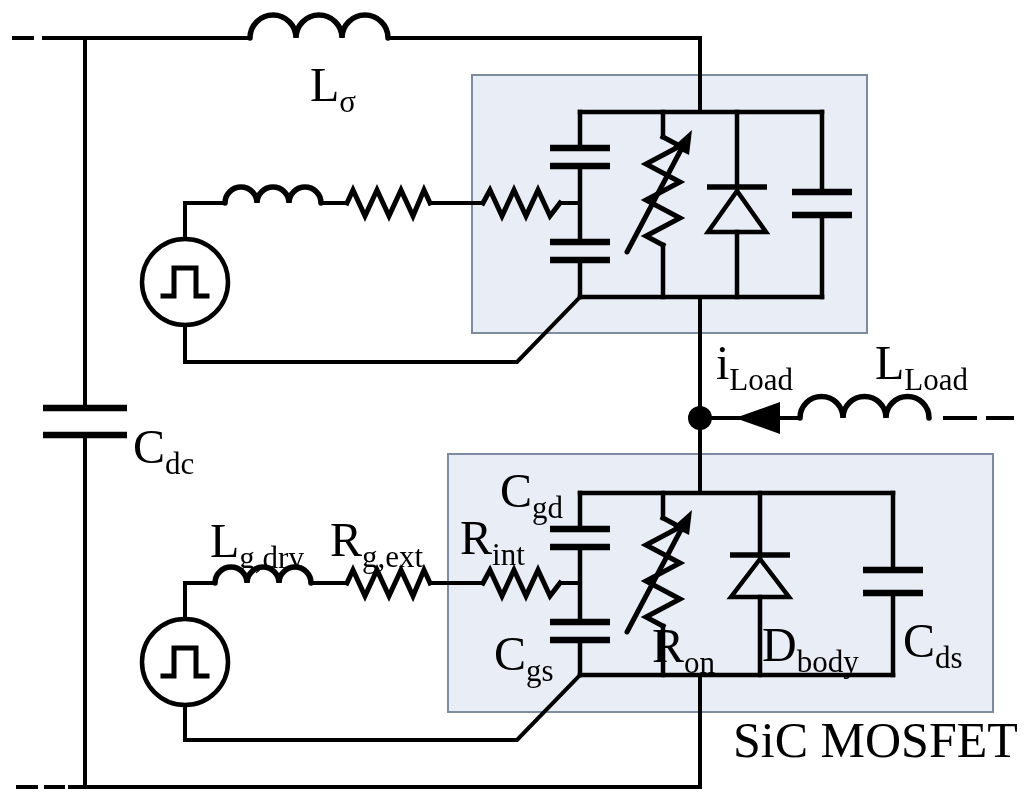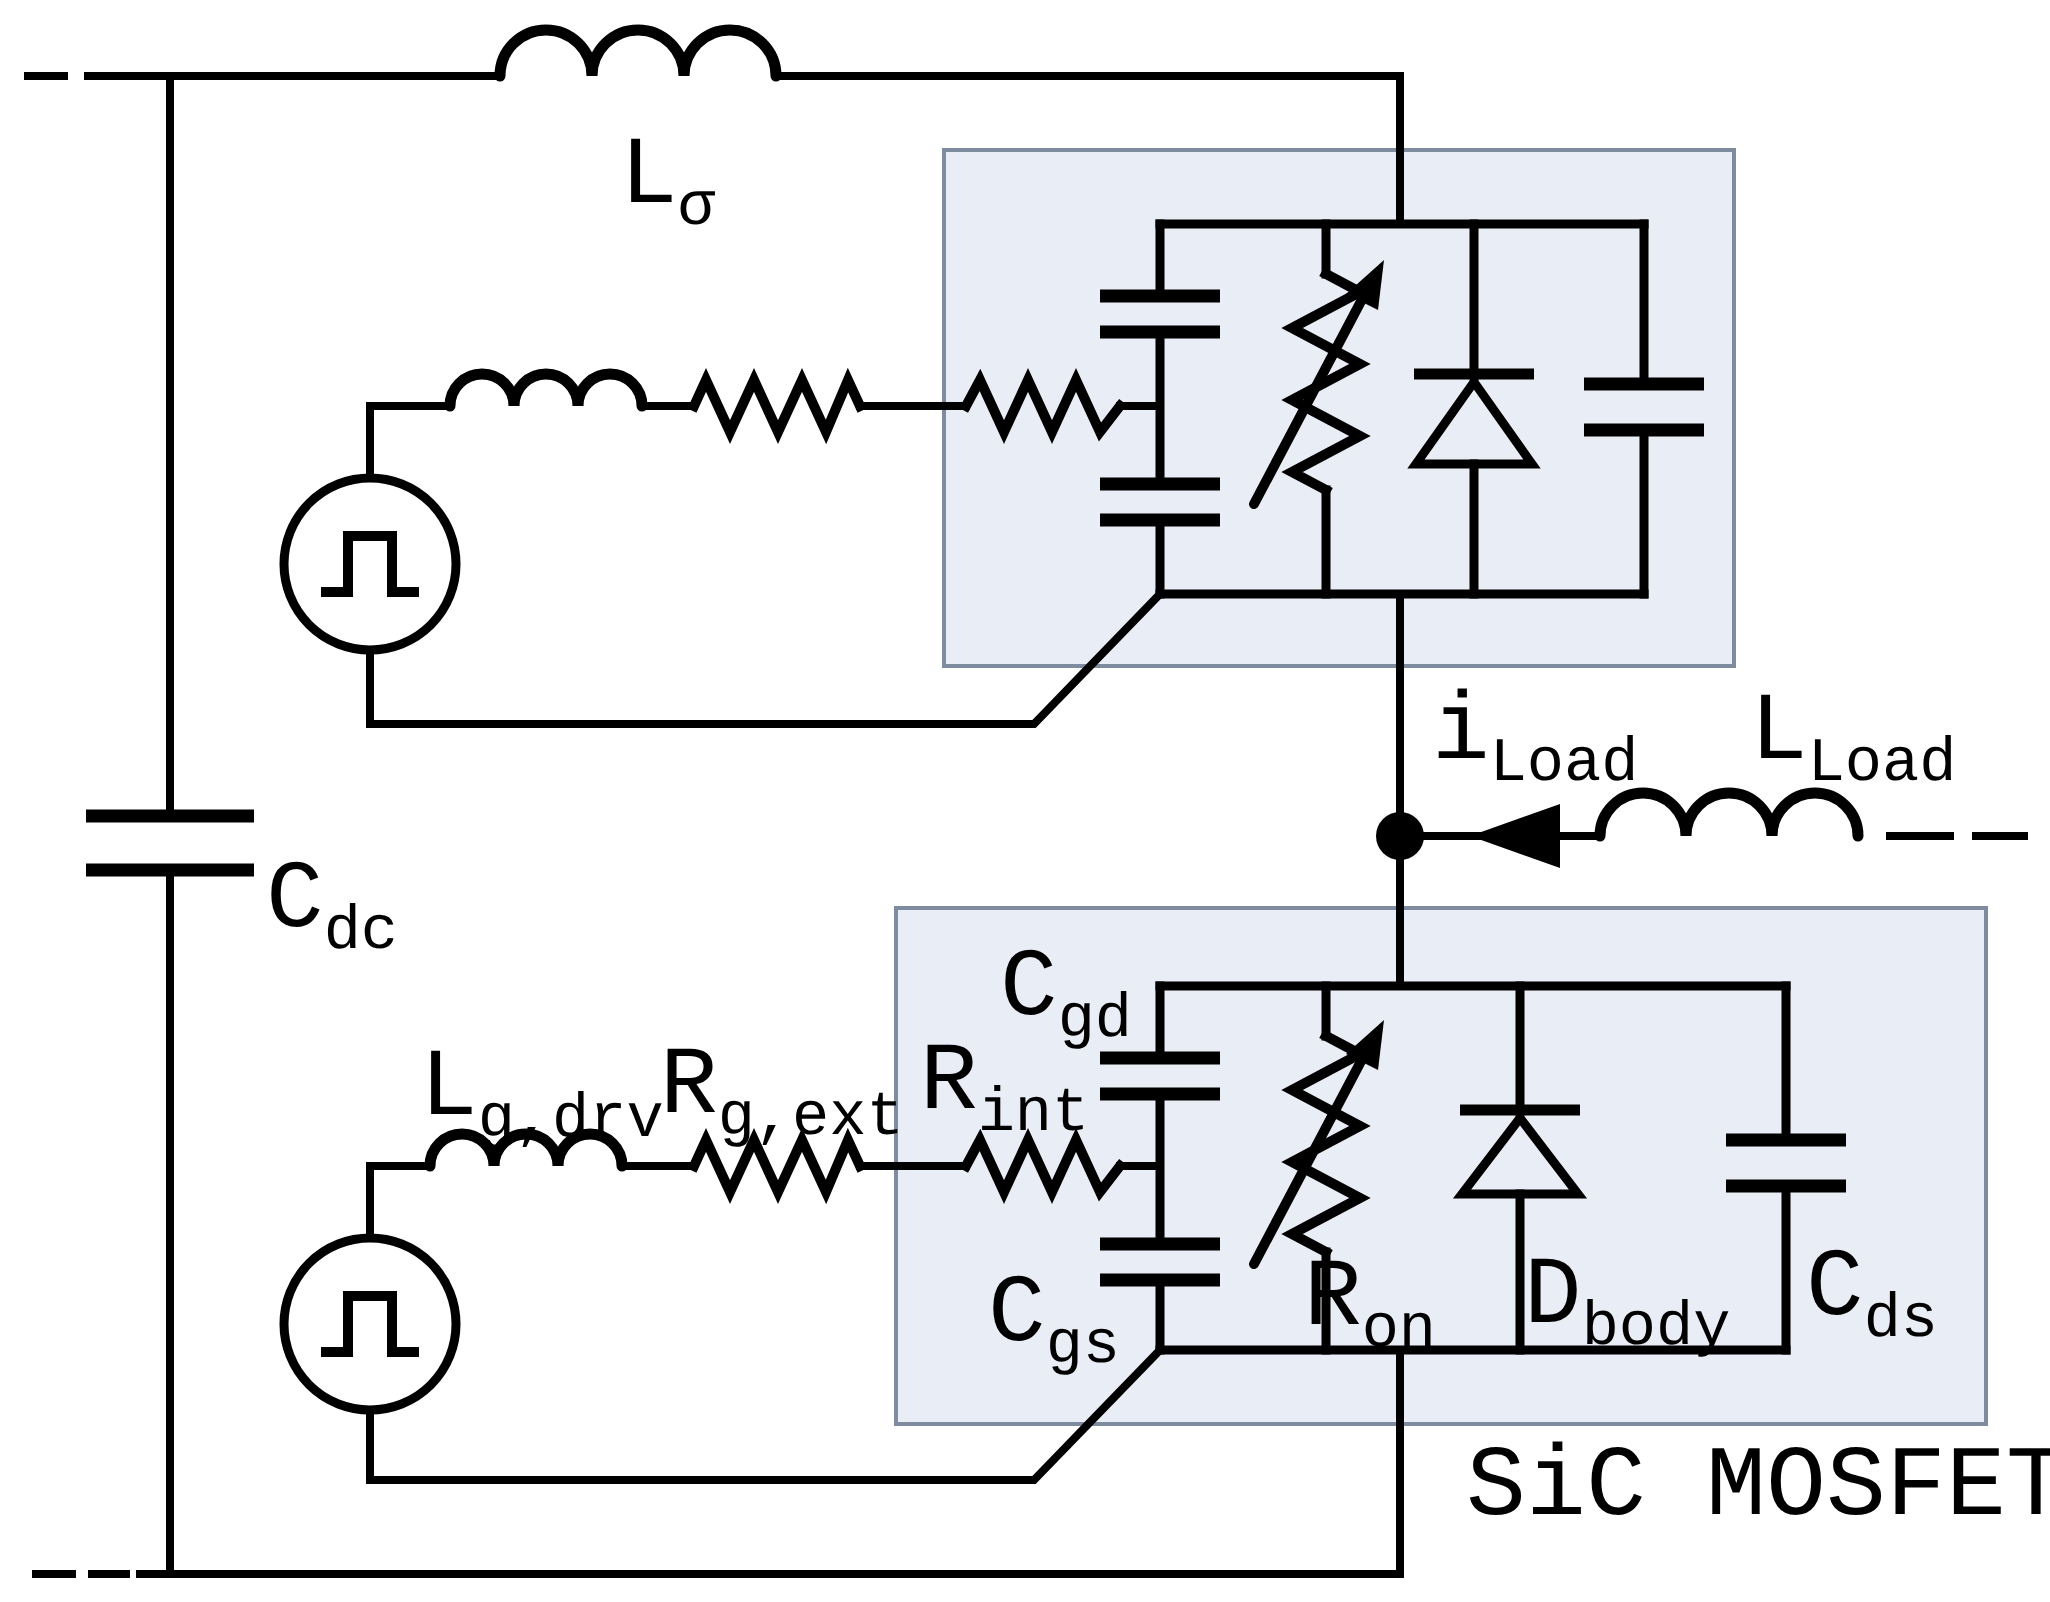--- a/index.html
+++ b/index.html
@@ -1,21 +1,21 @@
 <!DOCTYPE html>
 <html><head>
 <meta charset="utf-8">
 <style>
   html, body { margin: 0; padding: 0; background: #ffffff; }
   .stage {
     position: relative;
     width: 1025px;
     height: 801px;
     background: #ffffff;
-    font-family: Liberation Mono, monospace;
+    font-family: Liberation Serif, serif;
   }
   svg { display: block; }
   .wire    { stroke: #000; stroke-width: 4;   fill: none; stroke-linecap: square; }
   .coil    { stroke: #000; stroke-width: 5.5; fill: none; stroke-linecap: round; }
   .res     { stroke: #000; stroke-width: 5;   fill: none; stroke-linejoin: miter; stroke-linecap: square; }
   .boxedge { stroke: #000; stroke-width: 4.5; fill: none; stroke-linecap: square; }
   .cap     { stroke: #000; stroke-width: 6.5; fill: none; stroke-linecap: butt; }
   .dioline { stroke: #000; stroke-width: 4.5; fill: none; stroke-linejoin: miter; }
   .diobar  { stroke: #000; stroke-width: 5.5; fill: none; }
   .arrowln { stroke: #000; stroke-width: 5;   fill: none; stroke-linecap: round; }

